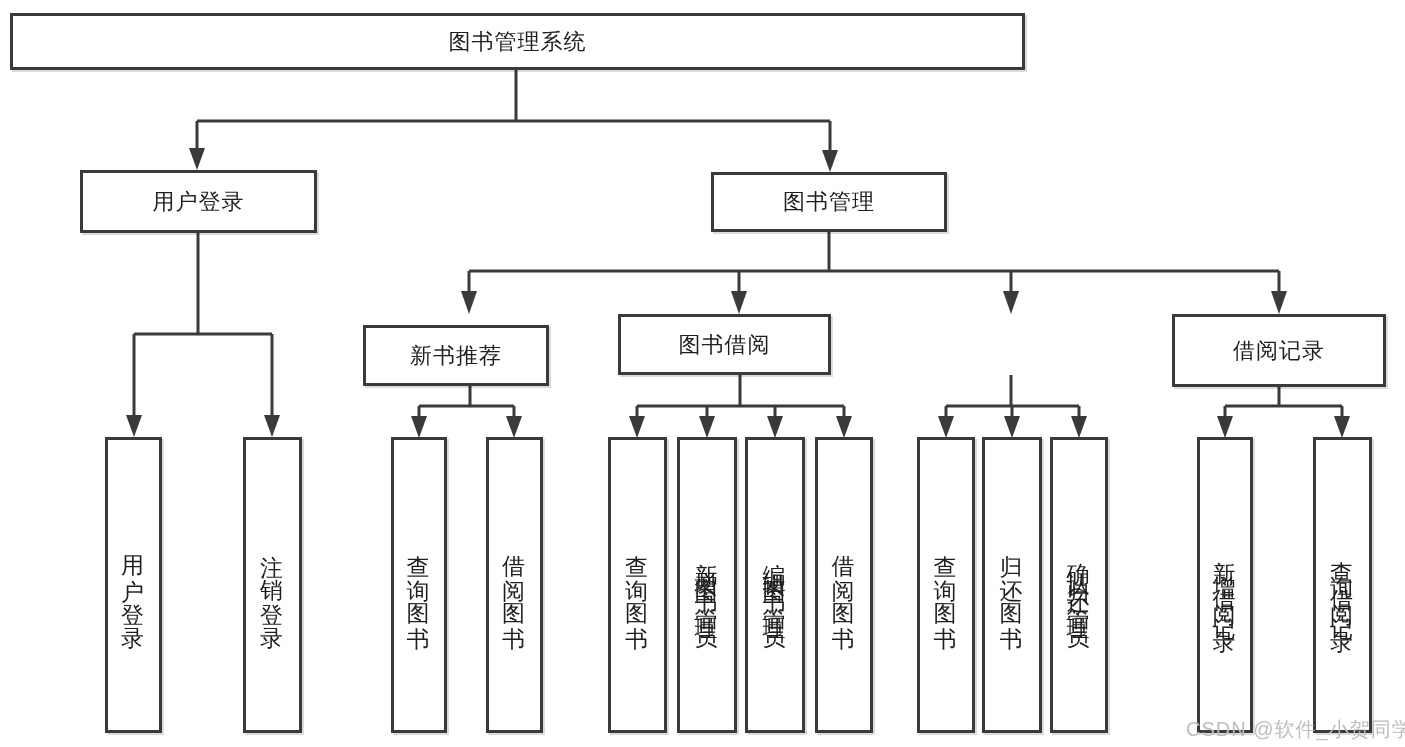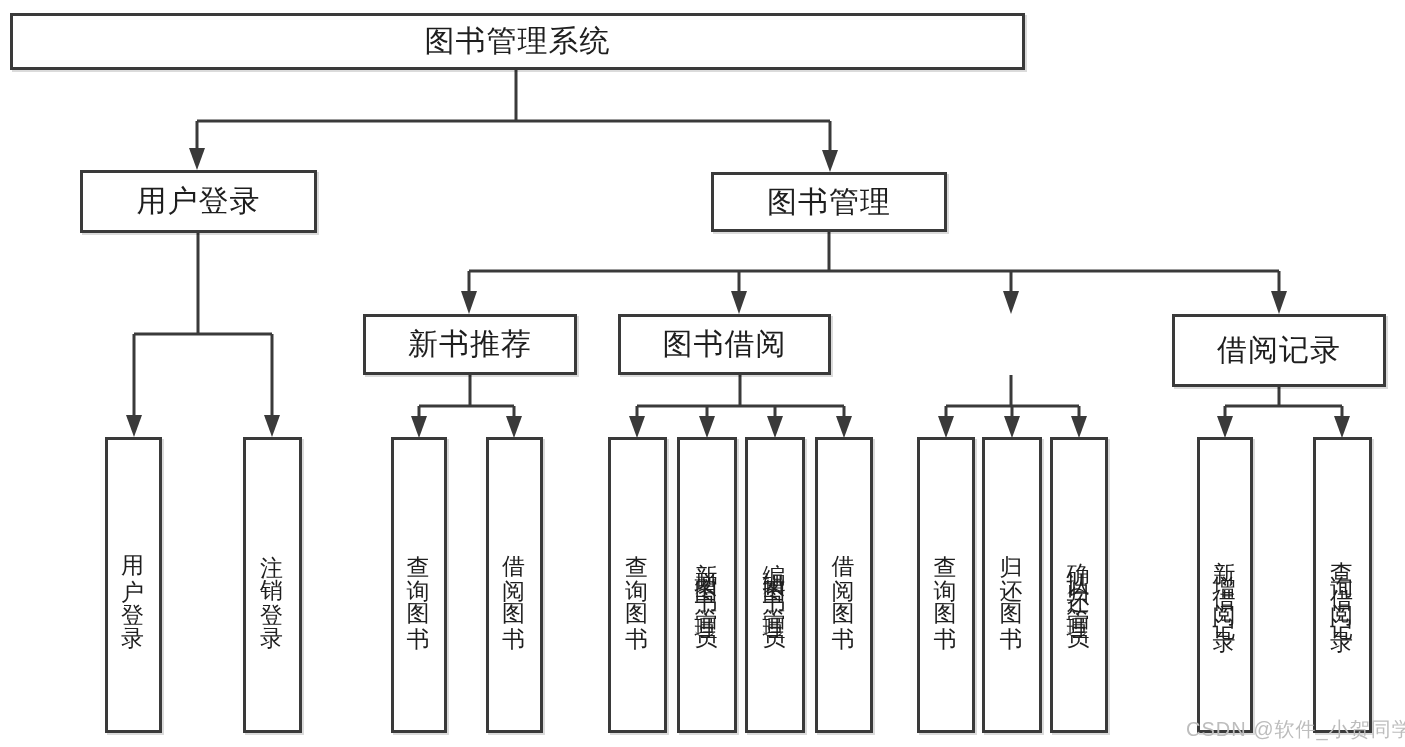--- a/index.html
+++ b/index.html
@@ -4,21 +4,21 @@
 <style>
   html,body{margin:0;padding:0;background:#ffffff;}
   #stage{
     position:relative;width:1405px;height:747px;background:#ffffff;overflow:hidden;
     font-family:"Liberation Sans","DejaVu Sans",sans-serif;color:#1e1e1e;
   }
   .node{
     position:absolute;box-sizing:border-box;background:#ffffff;
     border:3px solid #3a3a3a;box-shadow:2px 2px 0 rgba(0,0,0,0.14);
     display:flex;align-items:center;justify-content:center;
-    font-size:30px;letter-spacing:1px;white-space:nowrap;
+    font-size:22px;letter-spacing:1px;white-space:nowrap;
   }
   .leaf{
     position:absolute;box-sizing:border-box;background:#ffffff;
     border:3px solid #3a3a3a;box-shadow:2px 2px 0 rgba(0,0,0,0.14);
     display:flex;align-items:center;justify-content:center;
     top:437px;height:296px;font-size:23px;
   }
   .leaf span{
     writing-mode:vertical-rl;text-orientation:mixed;display:block;
   }
@@ -86,21 +86,21 @@
       <polygon points="1217,416 1233,416 1225,438"></polygon>
       <polygon points="1334,416 1350,416 1342,438"></polygon>
     </g>
   </svg>
 
   <div class="node" style="left:10px;top:13px;width:1015px;height:57px;">图书管理系统</div>
 
   <div class="node" style="left:80px;top:170px;width:237px;height:63px;">用户登录</div>
   <div class="node" style="left:711px;top:172px;width:236px;height:60px;font-family:Liberation Serif, serif;">图书管理</div>
 
-  <div class="node" style="left:363px;top:314px;width:214px;height:61px;font-family:Liberation Mono, monospace;">新书推荐</div>
+  <div class="node" style="left:363px;top:325px;width:186px;height:61px;font-family:Liberation Mono, monospace;">新书推荐</div>
   <div class="node" style="left:618px;top:314px;width:213px;height:61px;">图书借阅</div>
   <div class="node" style="left:1172px;top:314px;width:214px;height:73px;">借阅记录</div>
 
   <div class="leaf vs4" style="left:105px;width:57px;">
     <span>用户登录</span>
   </div>
   <div class="leaf vs4" style="left:243px;width:59px;">
     <span>注销登录</span>
   </div>
 

